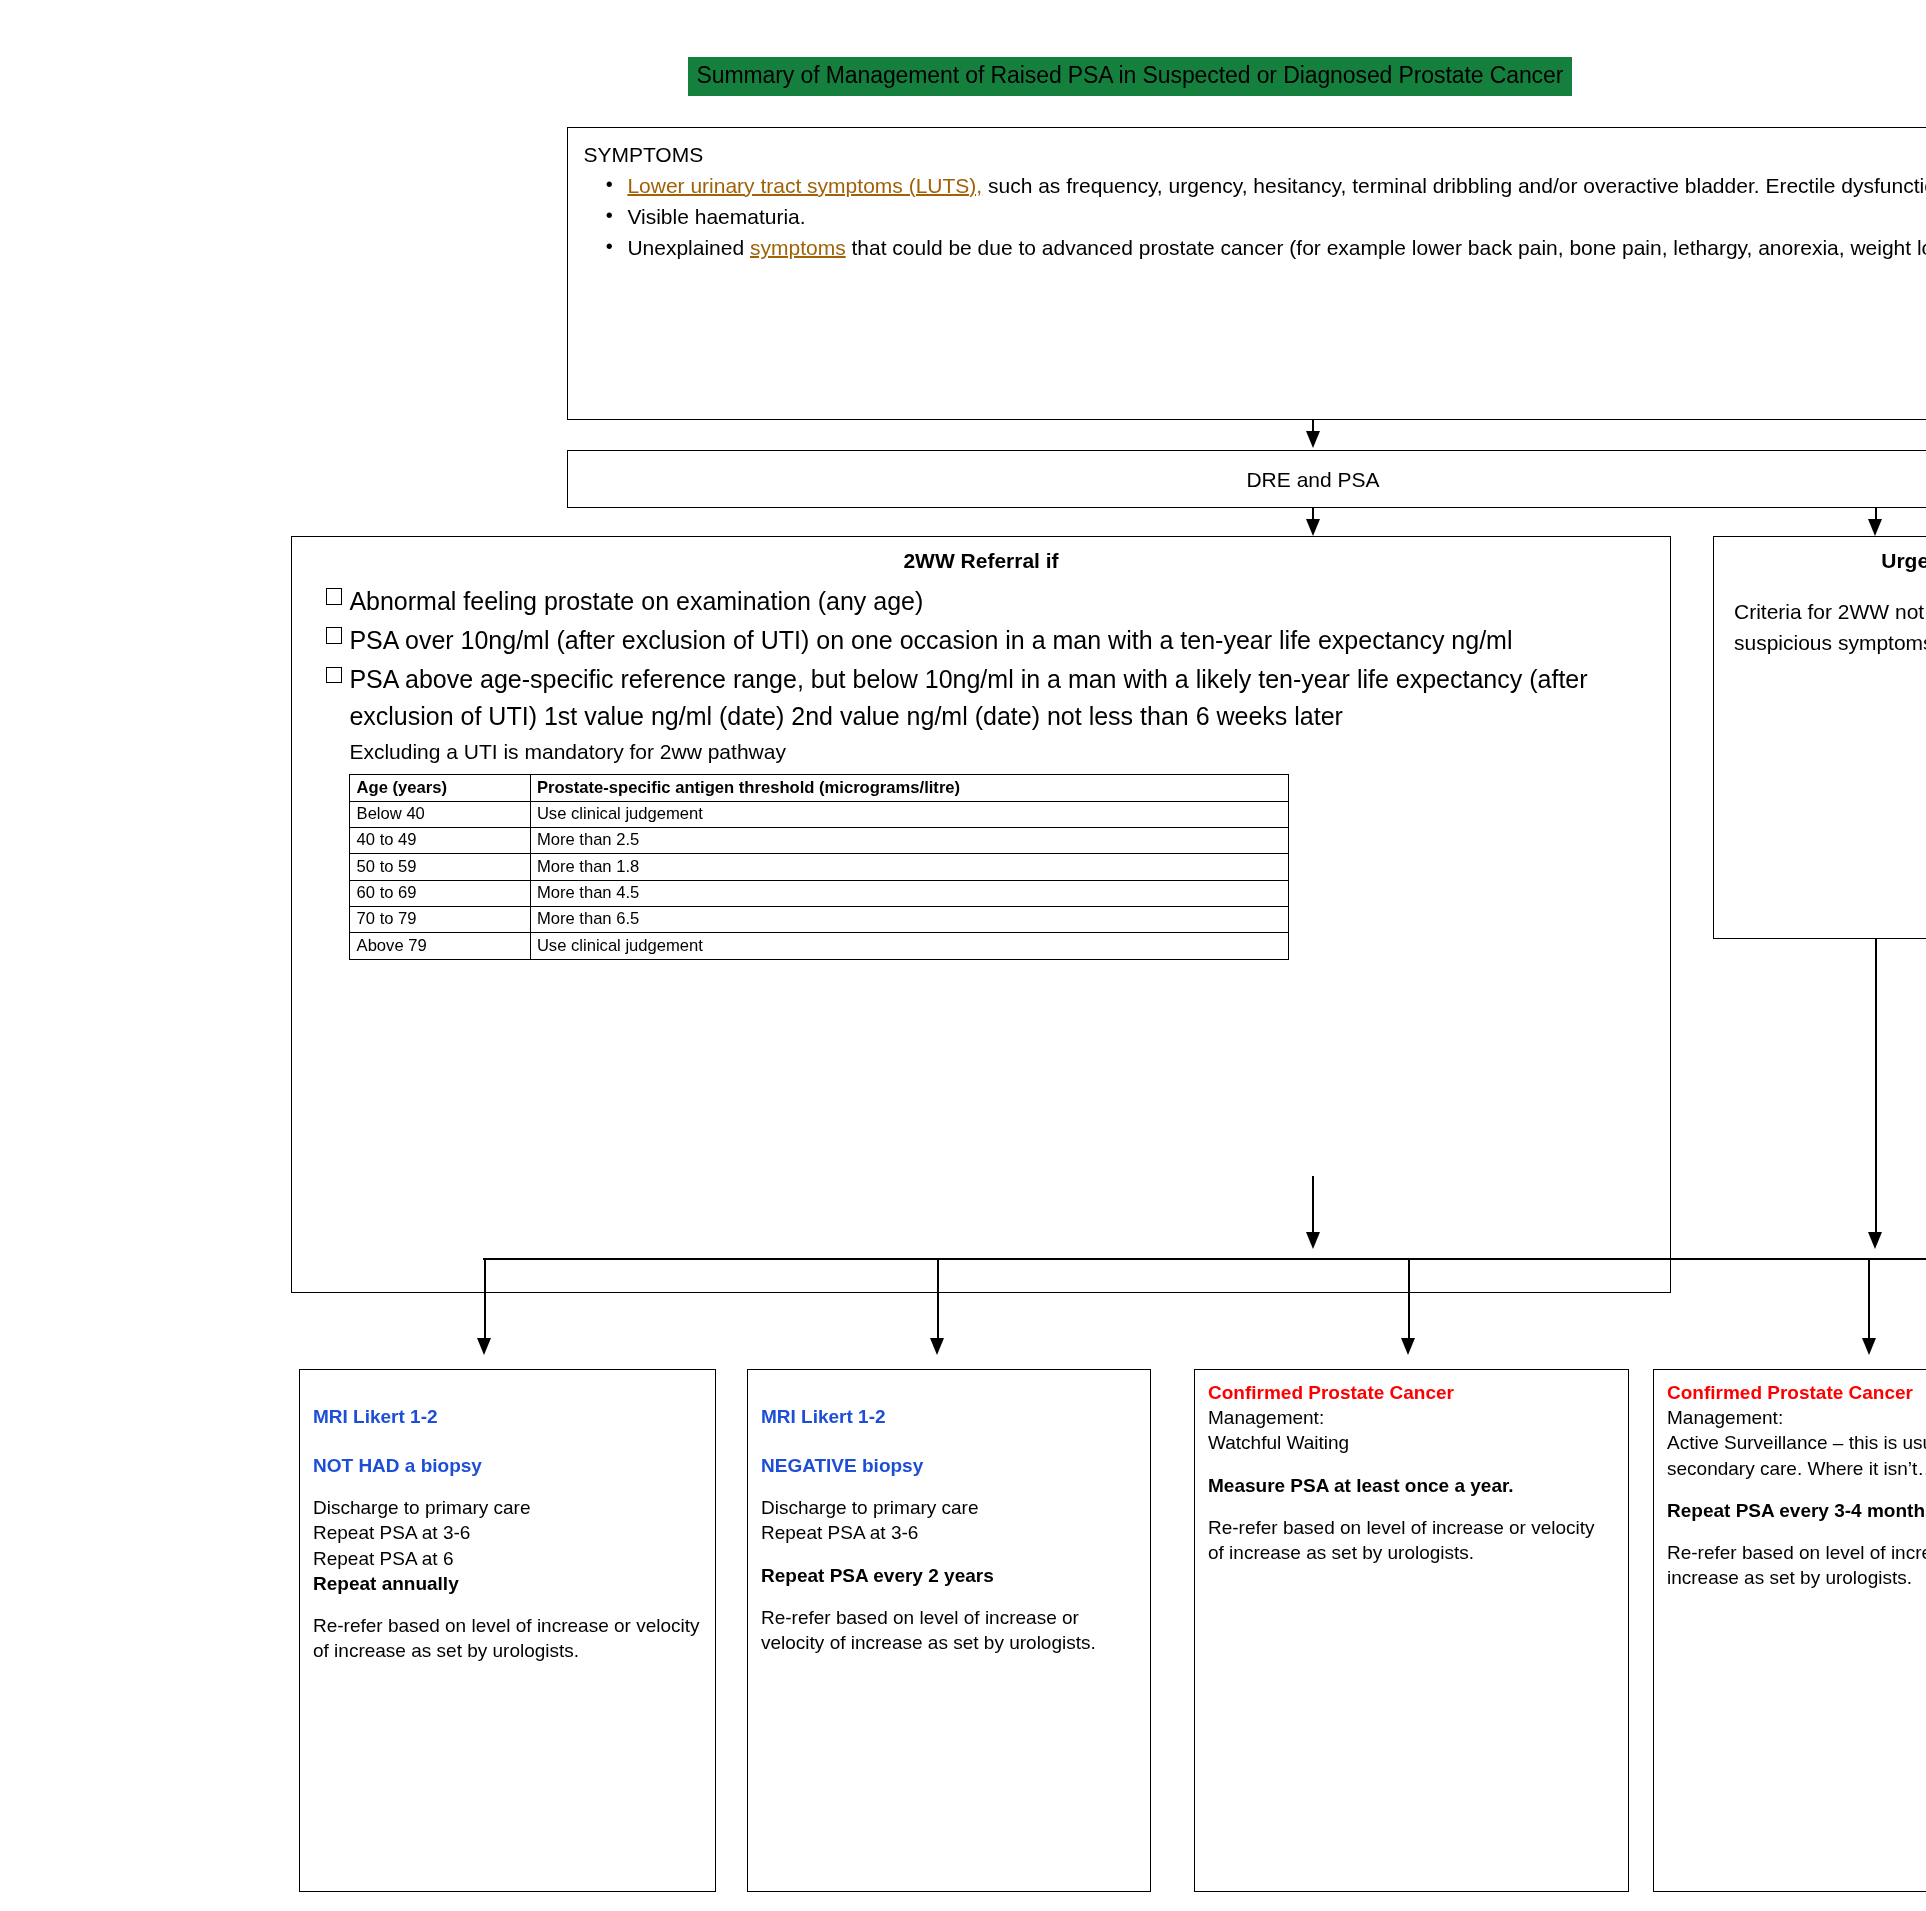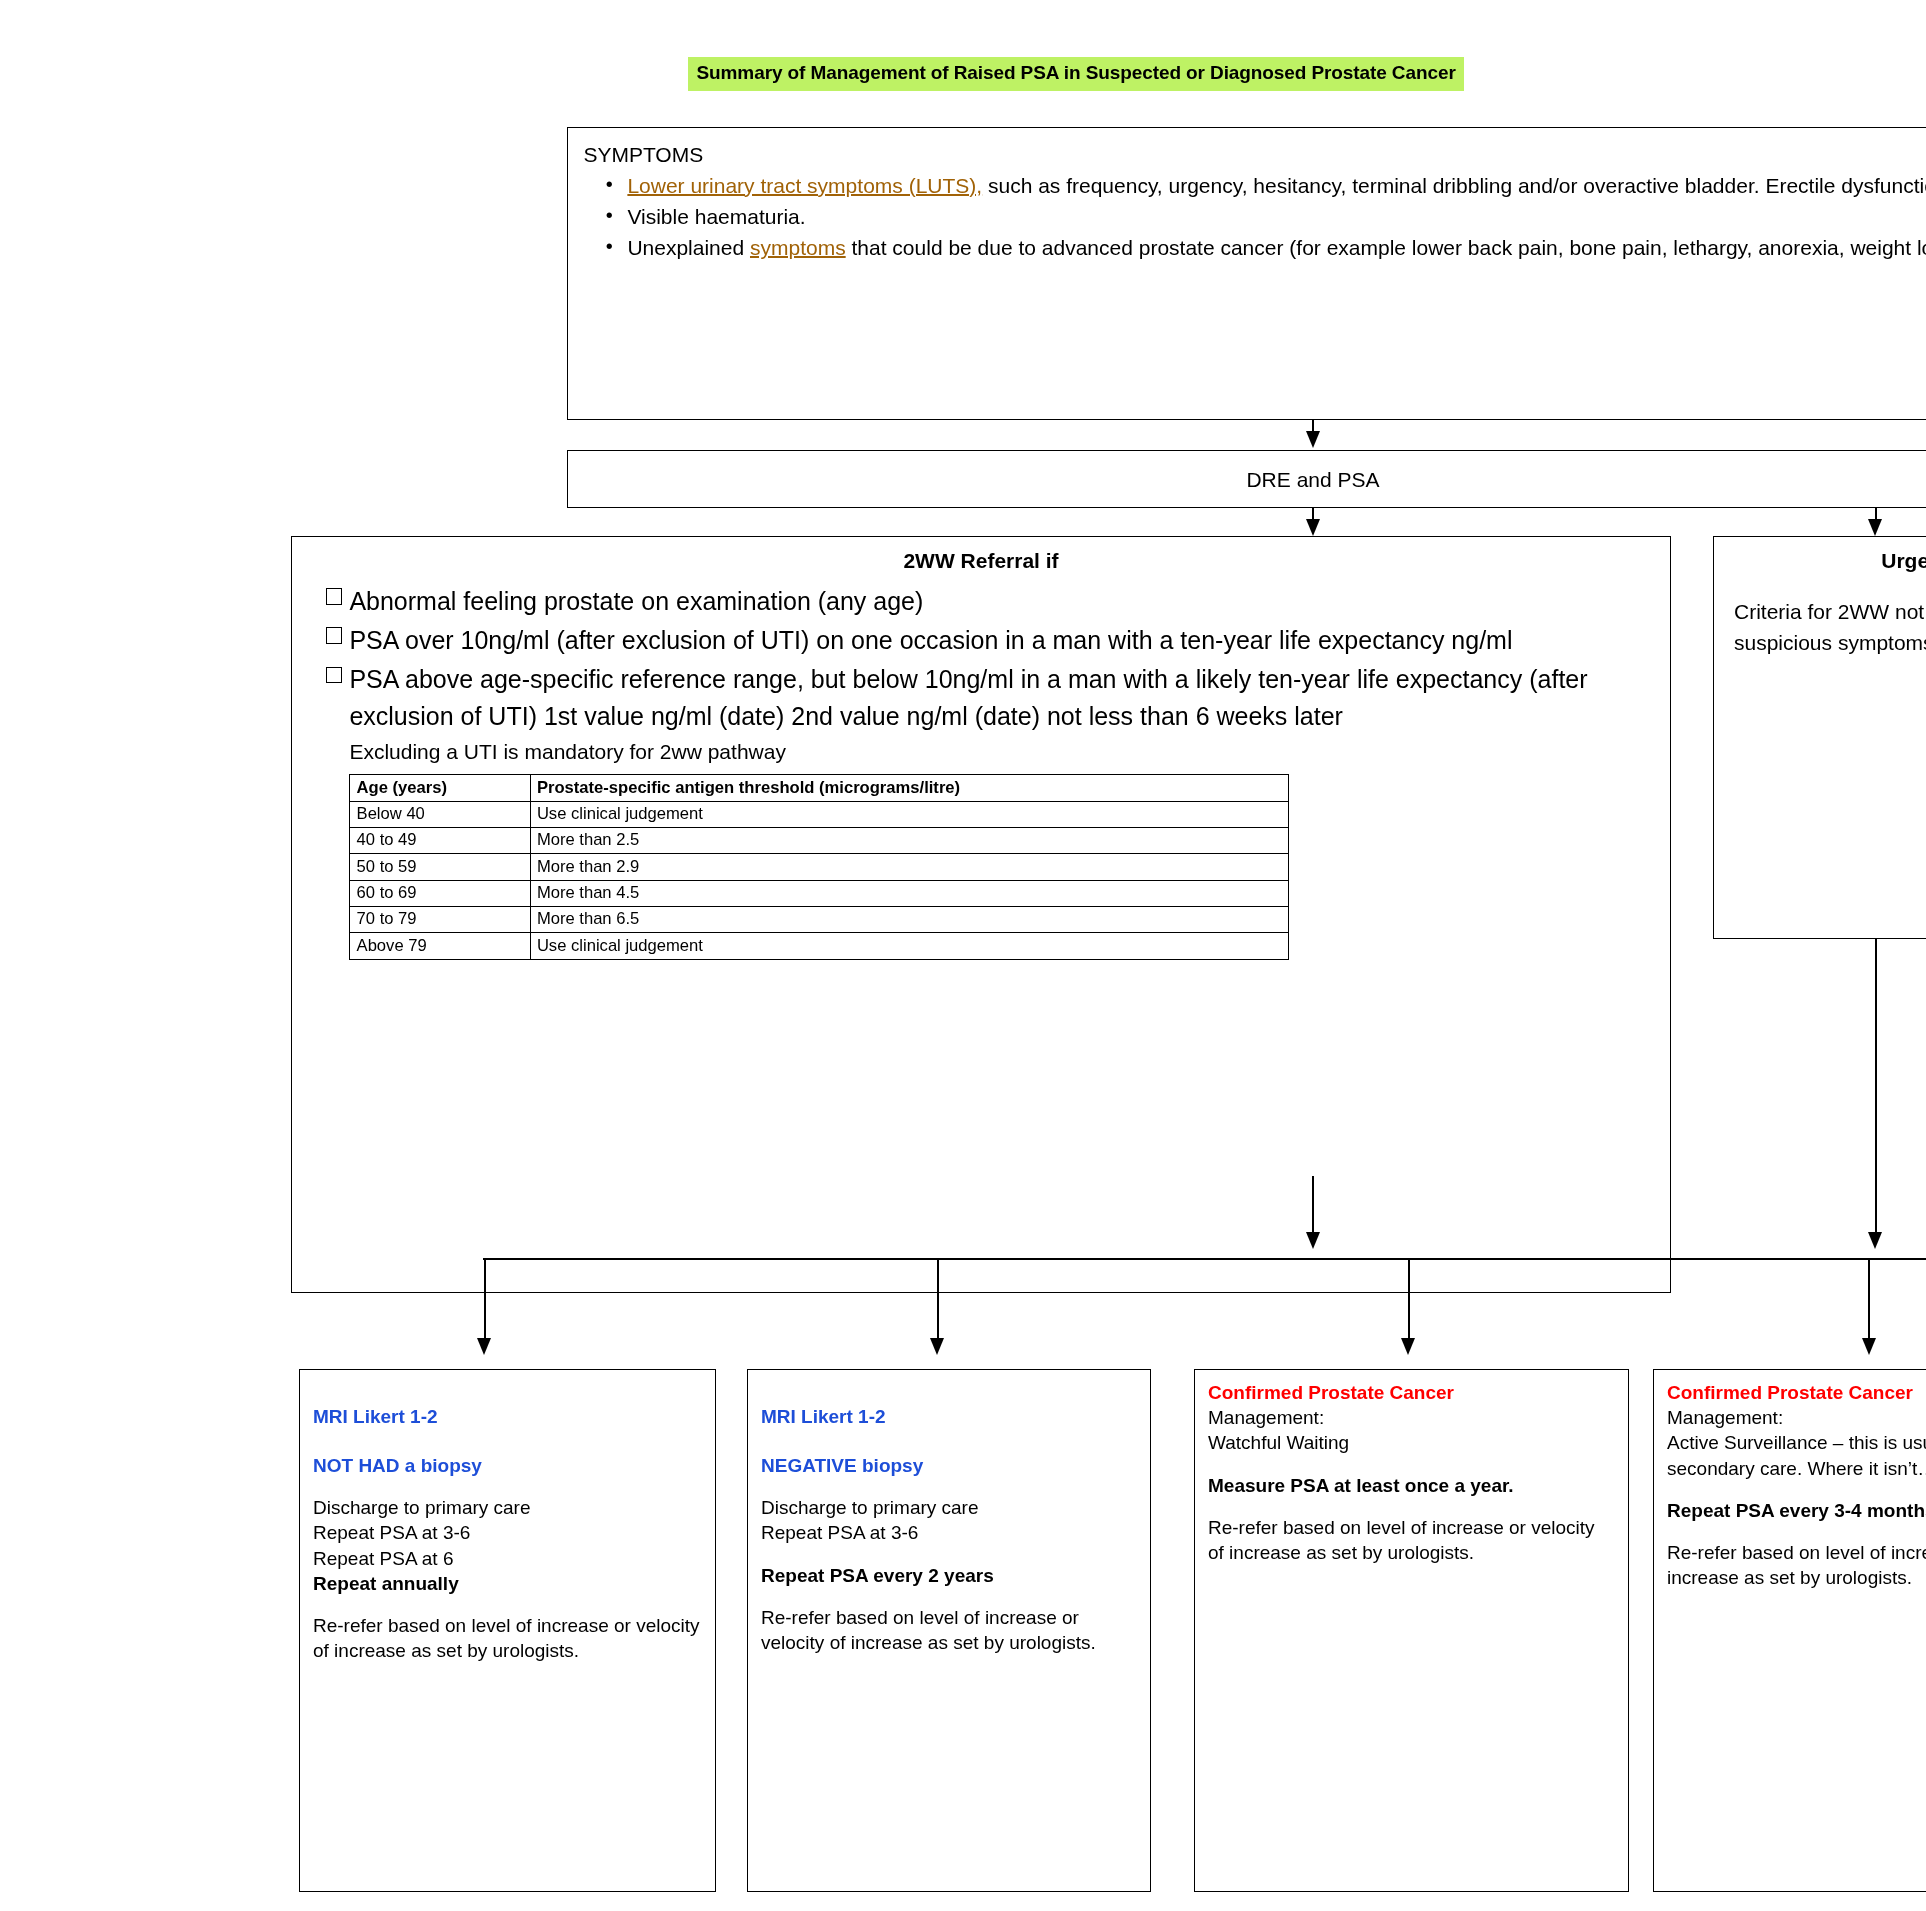--- a/index.html
+++ b/index.html
@@ -9,22 +9,22 @@
     position:relative;
     font-family:"Liberation Sans", sans-serif;
     color:#000;
     -webkit-font-smoothing:antialiased;
   }
   .abs { position:absolute; }
 
   
   #doc-title {
     left:688px; top:57px;
-    background:#bef264;
-    font-size:19px; font-weight:bold;
+    background:#15803d;
+    font-size:23px; font-weight:normal;
     padding:5.4px 8.5px 6.2px 8.5px;
     letter-spacing:-0.1px;
     white-space:nowrap;
   }
 
   
   .box { border:1.5px solid #000; background:#fff; }
 
   
   #symptoms-box { left:567px; top:127px; width:1492px; height:293px; padding:13px 15.4px 0 15.4px; }
@@ -140,21 +140,21 @@
       <tr>
           <td>Below 40</td>
           <td>Use clinical judgement</td>
         </tr>
       <tr>
           <td>40 to 49</td>
           <td>More than 2.5</td>
         </tr>
       <tr>
           <td>50 to 59</td>
-          <td>More than 2.9</td>
+          <td>More than 1.8</td>
         </tr>
       <tr>
           <td>60 to 69</td>
           <td>More than 4.5</td>
         </tr>
       <tr>
           <td>70 to 79</td>
           <td>More than 6.5</td>
         </tr>
       <tr>

